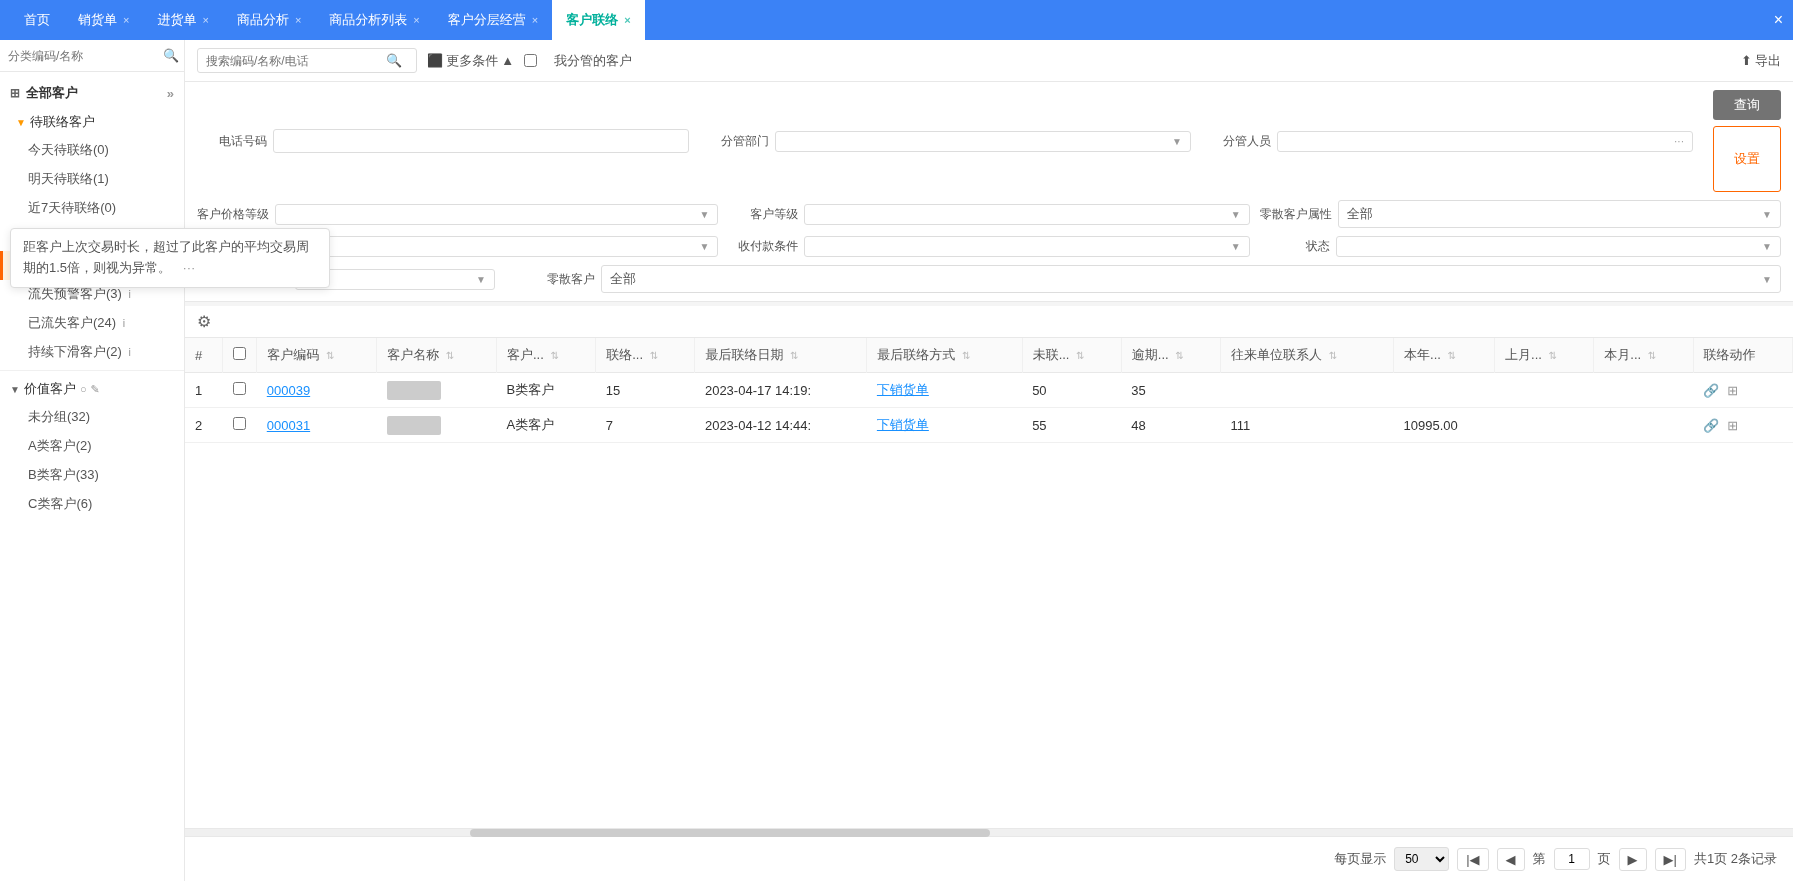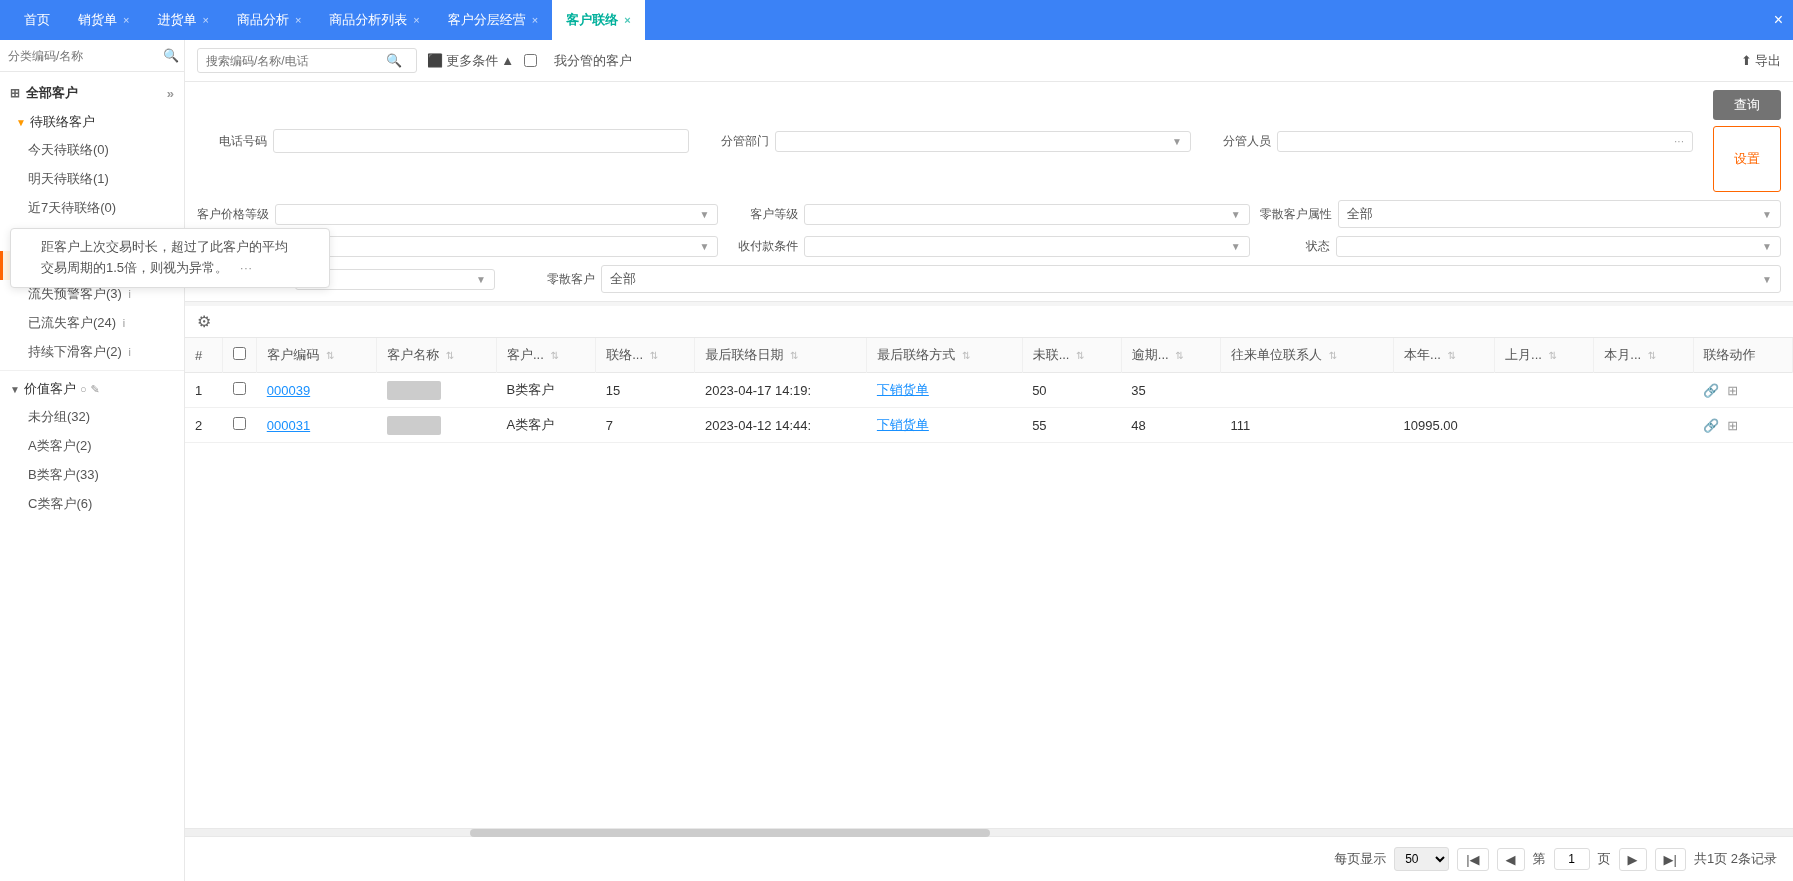--- a/index.html
+++ b/index.html
@@ -137,21 +137,21 @@
     .sidebar-section-title2 .arrow { margin-right: 4px; font-size: 10px; color: #666; }
     .edit-icon { color: #999; margin-left: 4px; font-size: 11px; cursor: pointer; }
 
     
     .tooltip-box {
       position: absolute;
       top: 228px;
       left: 10px;
       background: white;
       border: 1px solid #ddd;
-      padding: 8px 30px;
+      padding: 8px 12px;
       border-radius: 4px;
       font-size: 12px;
       color: #555;
       z-index: 100;
       box-shadow: 0 2px 8px rgba(0,0,0,0.1);
       max-width: 320px;
       line-height: 1.6;
     }
 
     

